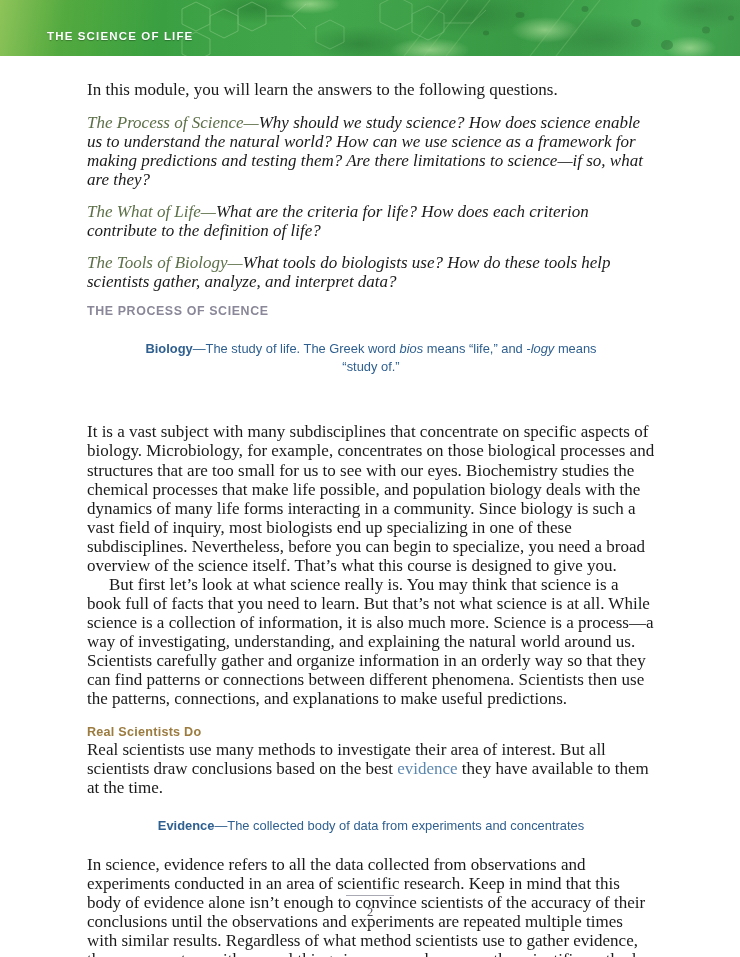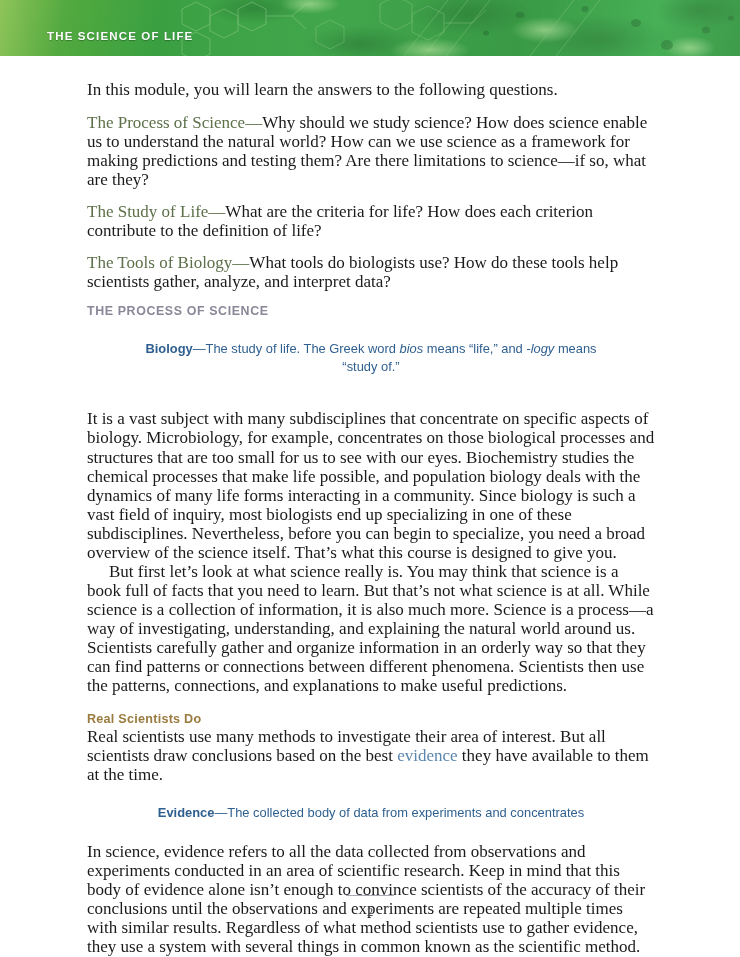--- a/index.html
+++ b/index.html
@@ -61,21 +61,21 @@
     width: 568px;
   }
 
   p {
     margin: 0;
     font-size: 17px;
     line-height: 19.05px;
     text-align: left;
   }
 
-  .q-para { margin-bottom: 13px; }
+  .q-para { margin-bottom: 13px; font-style: italic; }
   .lead { color: #5d7049; }
 
   .intro { margin-bottom: 14px; }
 
   .sec-head {
     font-family: "Liberation Sans", sans-serif;
     font-weight: bold;
     font-size: 12.4px;
     letter-spacing: .62px;
     color: #8a8798;
@@ -98,21 +98,21 @@
     font-family: "Liberation Sans", sans-serif;
     color: #2e5f8f;
     font-size: 12.9px;
     line-height: 17.5px;
     text-align: center;
   }
   .definition b { font-weight: bold; }
   .definition i { font-style: italic; }
 
   .def-biology {
-    margin: 22px 0 3px 0;
+    margin: 22px 0 16px 0;
     padding: 0 40px;
   }
   .def-evidence {
     margin: 0;
     padding: 0 10px;
   }
 
   .gap-after-bio { height: 31px; }
   .gap-before-what { height: 17px; }
   .gap-after-what { height: 20px; }
@@ -215,21 +215,21 @@
 
 <div class="page">
 
   <p class="intro">In this module, you will learn the answers to the following questions.</p>
 
   <p class="q-para">
     <span class="lead">The Process of Science</span><span class="lead">—</span><span>Why should we study science? How does science enable us to understand the natural world? How can we use science as a framework for making predictions and testing them? Are there limitations to science—if so, what are they?</span>
   </p>
 
   <p class="q-para">
-    <span class="lead">The Study of Life</span><span class="lead">—</span><span>What are the criteria for life? How does each criterion contribute to the definition of life?</span>
+    <span class="lead">The What of Life</span><span class="lead">—</span><span>What are the criteria for life? How does each criterion contribute to the definition of life?</span>
   </p>
 
   <p class="q-para">
     <span class="lead">The Tools of Biology</span><span class="lead">—</span><span>What tools do biologists use? How do these tools help scientists gather, analyze, and interpret data?</span>
   </p>
 
   <div class="sec-head">THE PROCESS OF SCIENCE</div>
 
 
   <div class="definition def-biology">

